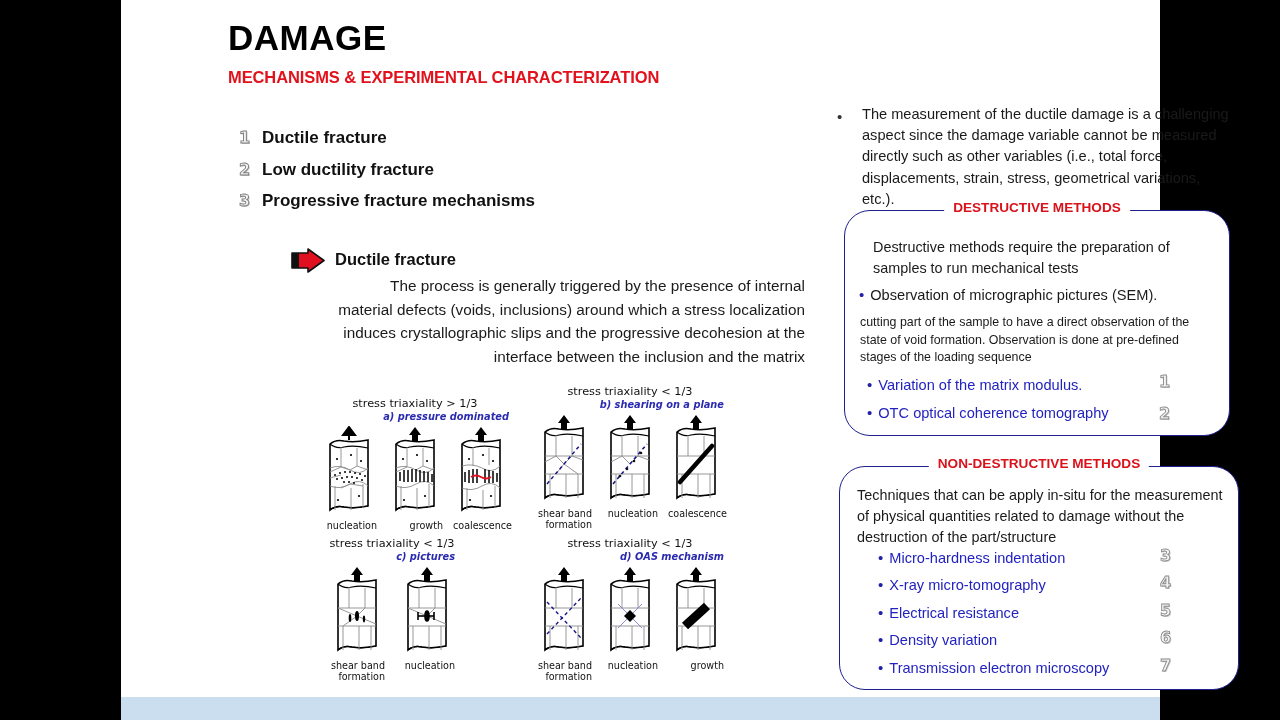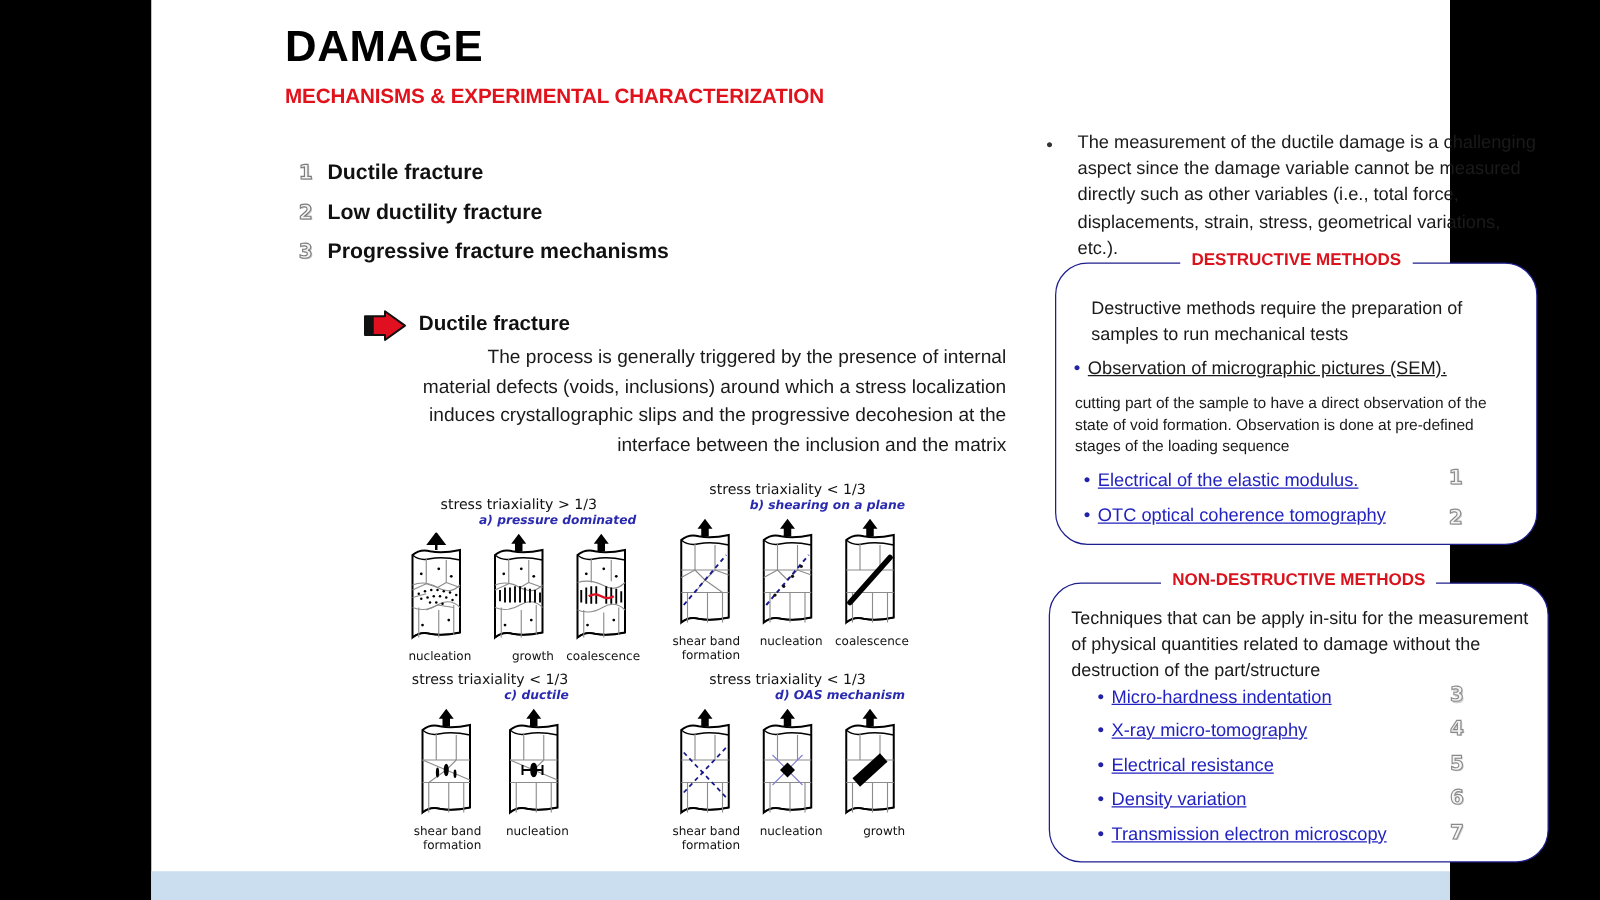--- a/index.html
+++ b/index.html
@@ -38,21 +38,21 @@
   #rbullet{position:absolute;left:716px;top:104px;width:392px;}
   #rbullet .bdot{position:absolute;left:0;top:4px;font-size:15px;color:#333;}
   #rbullet .btxt{margin-left:25px;font-size:14.6px;line-height:21.2px;color:#1a1a1a;}
 
   .mbox{position:absolute;border:1.6px solid #1f1f8f;border-radius:26px;background:#fff;}
   .mbox .mtitle{position:absolute;top:-11px;left:50%;transform:translateX(-50%);
         background:#fff;padding:0 9px;font-size:13.6px;font-weight:bold;color:#d9121c;white-space:nowrap;}
   .mintro{font-size:14.4px;line-height:21px;color:#1a1a1a;}
   .mbul{display:flex;align-items:flex-start;}
   .mbul .d{color:#2222a8;font-size:15px;line-height:1;margin-right:6px;}
-  .mbul .t{color:#2222c0;font-size:14.6px;text-decoration:underline;}
+  .mbul .t{color:#2222c0;font-size:14.6px;}
   .mnum{position:absolute;font-size:16px;font-weight:bold;color:#f4f4f4;
         -webkit-text-stroke:0.9px #8a8a8a;text-shadow:1px 1px 0 #cfcfcf;font-family:"DejaVu Sans",sans-serif;}
 
   #box-destructive{left:723px;top:210px;width:384px;height:224px;}
   #box-nondestructive{left:718px;top:466px;width:398px;height:222px;}
 </style>
 </head>
 <body>
 
 <div id="stage">
@@ -237,21 +237,21 @@
               </g>
               <path d="M12 68 L44 32" stroke="#000" stroke-width="4.5" stroke-linecap="round" fill="none"></path>
             </svg>
             <div class="slab">coalescence</div>
           </div>
         </div>
       </div>
 
       <div class="fgroup" style="left:8px;top:152px;">
         <div class="fcap1">stress triaxiality &lt; 1/3</div>
-        <div class="fcap2">c) ductile</div>
+        <div class="fcap2">c) pictures</div>
         <div class="specimens" style="justify-content:center;gap:14px;">
           <div class="spec">
             <svg viewBox="0 0 56 92" width="56" height="92">
               <path d="M22 9 L28 1 L34 9 Z M25 9 h6 v6 h-6 Z" fill="#000"></path>
               <path d="M9 18 q6 -5 14 -3 q10 2 24 -1 v66 q-14 3 -24 1 q-8 -2 -14 3 Z" fill="#fff" stroke="#000" stroke-width="1.6"></path>
               <path d="M9 18 q6 5 14 3 q10 -2 24 1" fill="none" stroke="#000" stroke-width="1.2"></path>
               <path d="M9 84 q6 -5 14 -3 q10 2 24 -1" fill="none" stroke="#000" stroke-width="1.2"></path>
               <g stroke="#8c8c8c" stroke-width="0.9" fill="none">
                 <path d="M9 42 h38 M9 60 h38"></path>
                 <path d="M20 21 v21 M36 22 v20 M14 60 v24 M30 60 v24 M42 60 v24"></path>
@@ -352,21 +352,21 @@
     <div class="mbox" id="box-destructive">
       <div class="mtitle">DESTRUCTIVE METHODS</div>
       <div class="mintro" style="position:absolute;left:28px;top:26px;width:320px;">Destructive methods require the preparation of samples to run mechanical tests</div>
       <div class="mbul" style="position:absolute;left:14px;top:76px;width:350px;">
         <span class="d">•</span>
         <span class="t" style="color:#1a1a1a;font-size:14.6px;">Observation of micrographic pictures (SEM).</span>
       </div>
       <div style="position:absolute;left:15px;top:103px;width:352px;font-size:12.4px;line-height:17.5px;color:#1a1a1a;">cutting part of the sample to have a direct observation of the state of void formation. Observation is done at pre-defined stages of the loading sequence</div>
       <div class="mbul" style="position:absolute;left:22px;top:166px;">
         <span class="d">•</span>
-        <span class="t">Electrical of the elastic modulus.</span>
+        <span class="t">Variation of the matrix modulus.</span>
       </div>
       <div class="mnum" style="left:314px;top:161px;">1</div>
       <div class="mbul" style="position:absolute;left:22px;top:194px;">
         <span class="d">•</span>
         <span class="t">OTC optical coherence tomography</span>
       </div>
       <div class="mnum" style="left:314px;top:193px;">2</div>
     </div>
 
     <div class="mbox" id="box-nondestructive">

